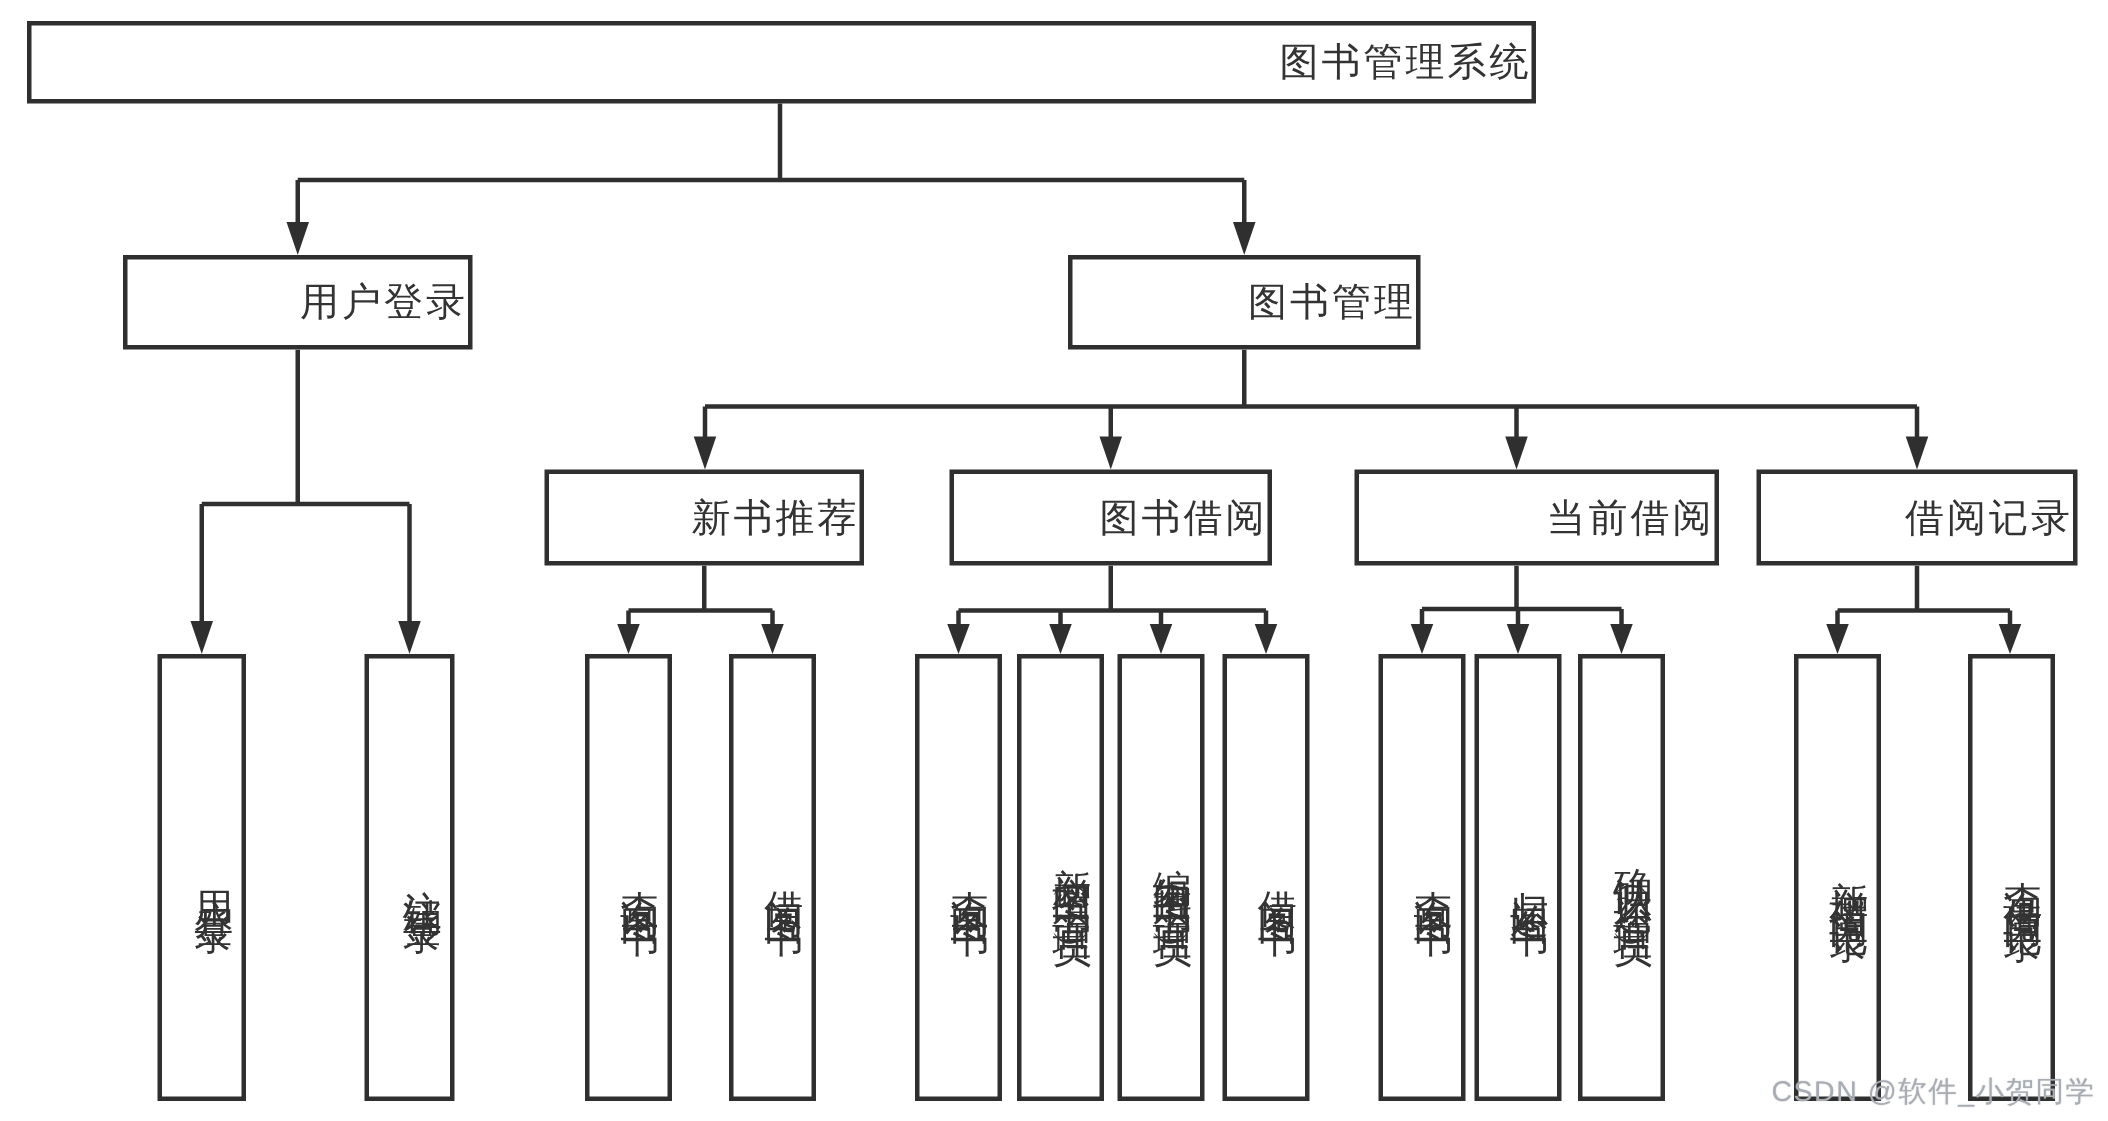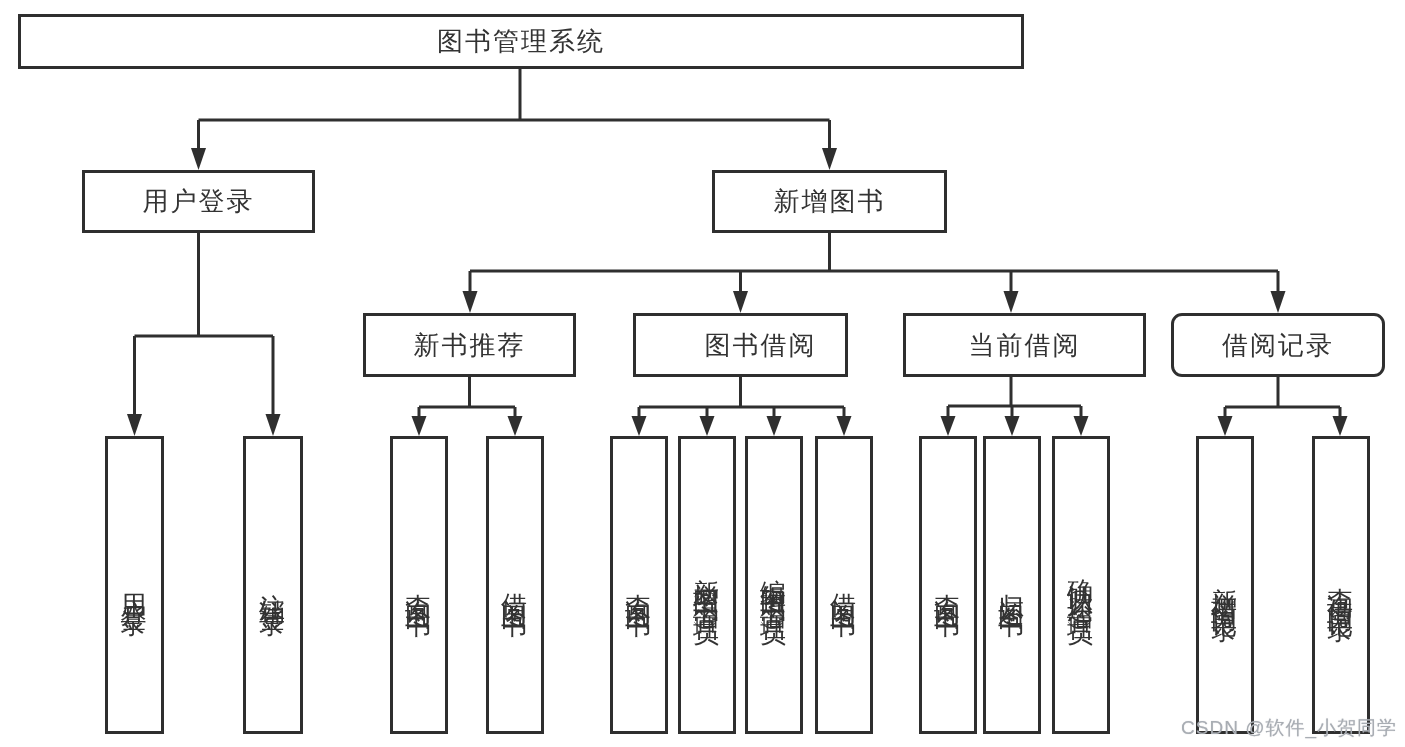--- a/index.html
+++ b/index.html
@@ -15,21 +15,21 @@
     width:1405px;height:747px;
     background:var(--bg);
     overflow:hidden;
   }
   .connectors{position:absolute;left:0;top:0;z-index:1;}
   .box{
     position:absolute;
     box-sizing:border-box;
     border:3px solid var(--line);
     background:#fff;
-    display:flex;align-items:center;justify-content:center;
+    display:flex;align-items:center;justify-content:flex-end;
     z-index:2;
     color:var(--text);
   }
   .hbox{font-size:26px;letter-spacing:2px;}
   .leaf{border-width:3px;}
   .leaf .vtext{
     writing-mode:vertical-rl;
     text-orientation:mixed;
     font-size:26px;
     letter-spacing:6px;
@@ -125,33 +125,33 @@
   </svg>
 
   <div class="box hbox" style="left:18px;top:14px;width:1006px;height:55px;">
     <span>图书管理系统</span>
   </div>
 
   <div class="box hbox" style="left:82px;top:170px;width:233px;height:63px;">
     <span>用户登录</span>
   </div>
   <div class="box hbox" style="left:712px;top:170px;width:235px;height:63px;">
-    <span>新增图书</span>
+    <span>图书管理</span>
   </div>
 
   <div class="box hbox" style="left:363px;top:313px;width:213px;height:64px;">
     <span>新书推荐</span>
   </div>
   <div class="box hbox" style="left:633px;top:313px;width:215px;height:64px;padding-left:40px;">
     <span>图书借阅</span>
   </div>
   <div class="box hbox" style="left:903px;top:313px;width:243px;height:64px;">
     <span>当前借阅</span>
   </div>
-  <div class="box hbox" style="left:1171px;top:313px;width:214px;height:64px;border-radius:11px;">
+  <div class="box hbox" style="left:1171px;top:313px;width:214px;height:64px;">
     <span>借阅记录</span>
   </div>
 
   <div class="box leaf" style="left:105px;top:436px;width:59px;height:298px;">
     <span class="vtext">用户登录</span>
   </div>
   <div class="box leaf" style="left:243px;top:436px;width:60px;height:298px;">
     <span class="vtext">注销登录</span>
   </div>
 

